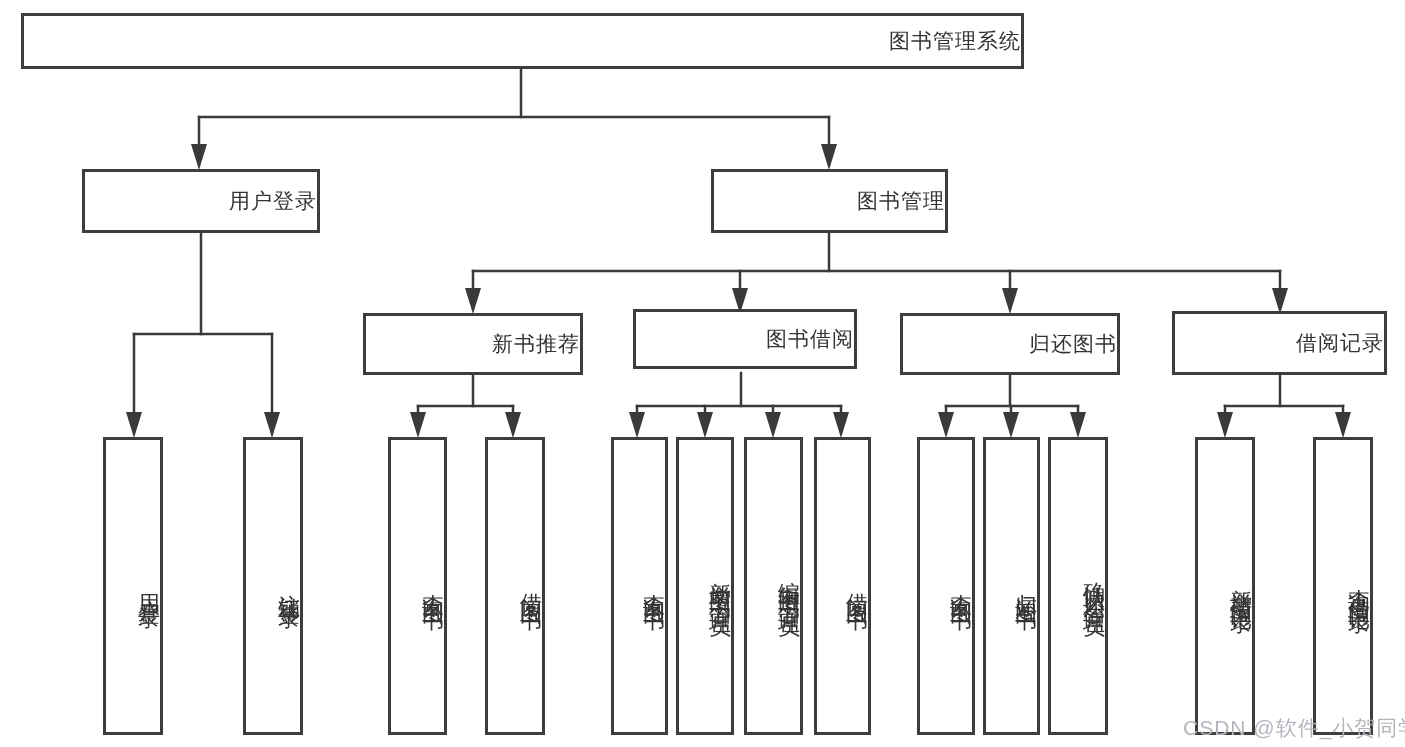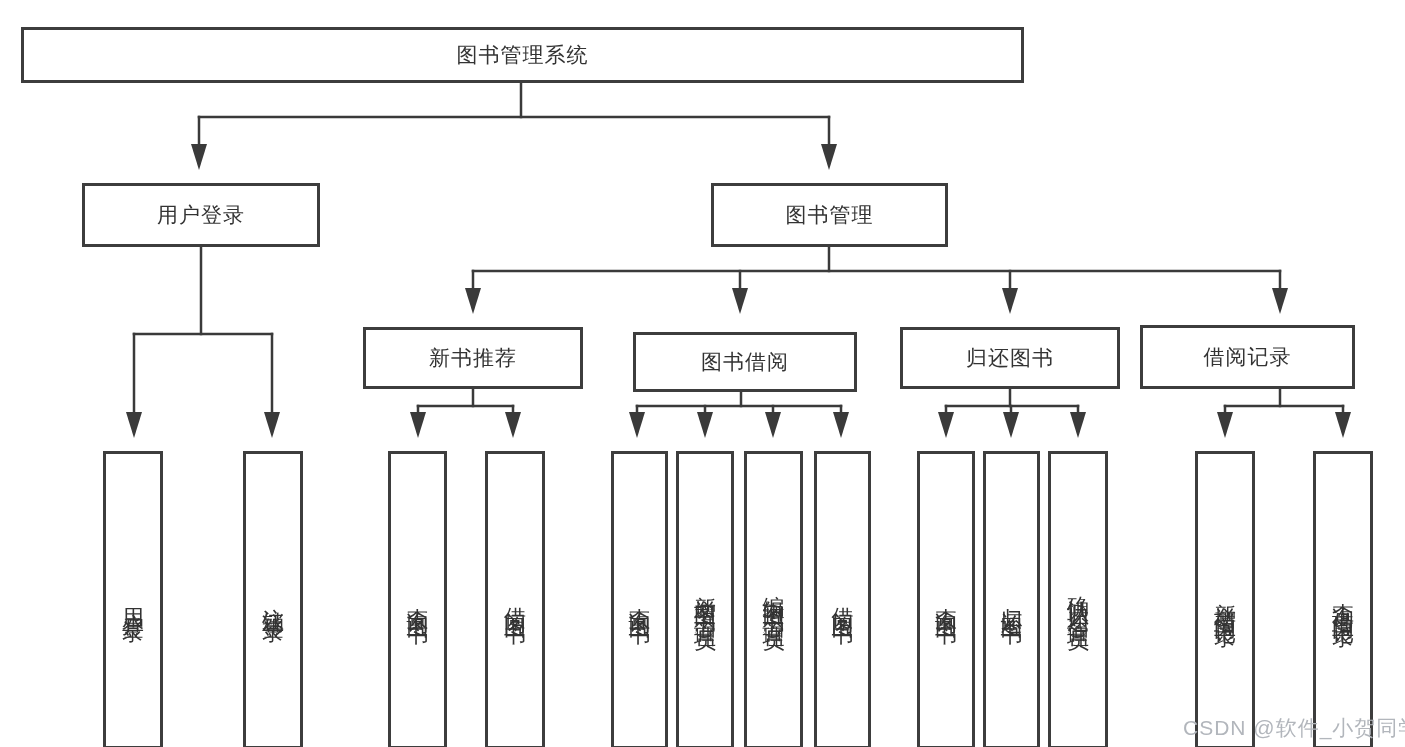--- a/index.html
+++ b/index.html
@@ -9,24 +9,23 @@
     background:#ffffff;
     font-family:"Liberation Sans","DejaVu Sans",sans-serif;
     overflow:hidden;
   }
   .wires{position:absolute;left:0;top:0;width:1405px;height:747px;z-index:1;}
   .box{
     position:absolute;
     box-sizing:border-box;
     border:3px solid #3d3d3d;
     background:#ffffff;
-    display:flex;align-items:center;justify-content:center;
+    display:flex;align-items:center;justify-content:flex-end;
     color:#333333;
     z-index:2;
-    margin-top:14px;
   }
   .h-box .lbl{
     font-size:21px;
     letter-spacing:1px;
     white-space:nowrap;
   }
   .v-box .vlbl{
     writing-mode:vertical-rl;
     text-orientation:mixed;
     font-size:22px;
@@ -133,27 +132,27 @@
   <div class="box h-box" style="left:82px;top:169px;width:238px;height:64px">
     <span class="lbl">用户登录</span>
   </div>
   <div class="box h-box" style="left:711px;top:169px;width:237px;height:64px">
     <span class="lbl">图书管理</span>
   </div>
 
   <div class="box h-box" style="left:363px;top:313px;width:220px;height:62px">
     <span class="lbl">新书推荐</span>
   </div>
-  <div class="box h-box" style="left:633px;top:318px;width:224px;height:60px">
+  <div class="box h-box" style="left:633px;top:309px;width:224px;height:60px">
     <span class="lbl">图书借阅</span>
   </div>
   <div class="box h-box" style="left:900px;top:313px;width:220px;height:62px">
     <span class="lbl">归还图书</span>
   </div>
-  <div class="box h-box" style="left:1140px;top:311px;width:215px;height:64px">
+  <div class="box h-box" style="left:1172px;top:311px;width:215px;height:64px">
     <span class="lbl">借阅记录</span>
   </div>
 
   <div class="box v-box" style="left:103px;top:437px;width:60px;height:298px">
     <span class="vlbl">用户登录</span>
   </div>
   <div class="box v-box" style="left:243px;top:437px;width:60px;height:298px">
     <span class="vlbl">注销登录</span>
   </div>
 

